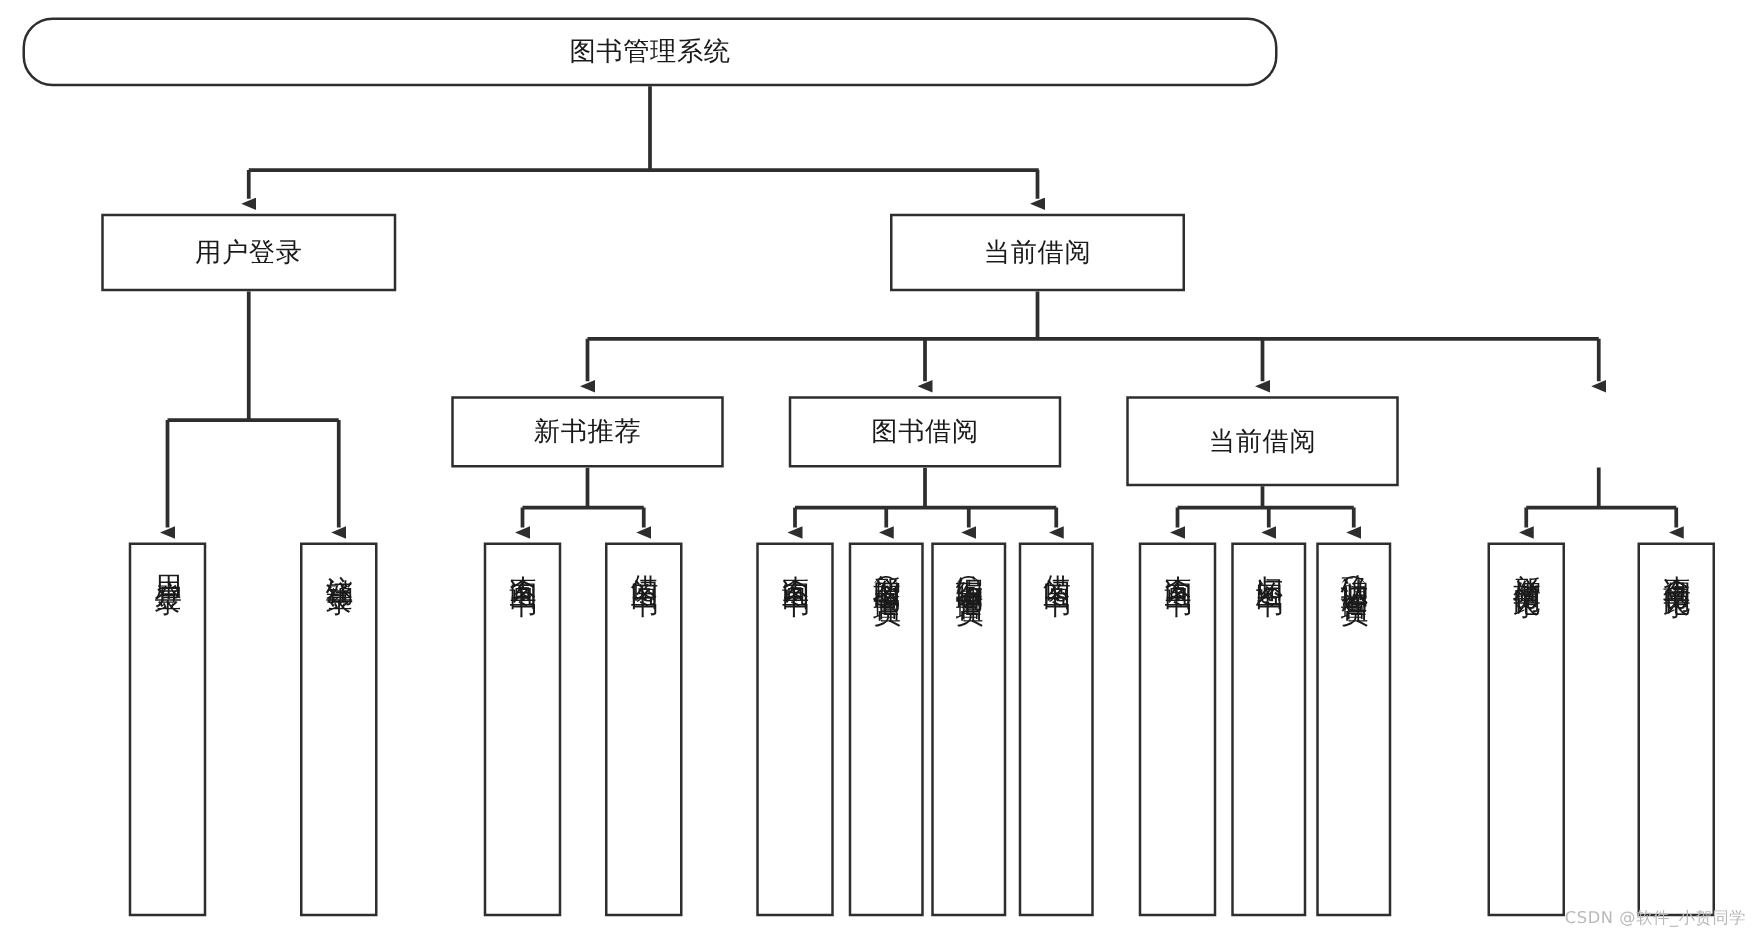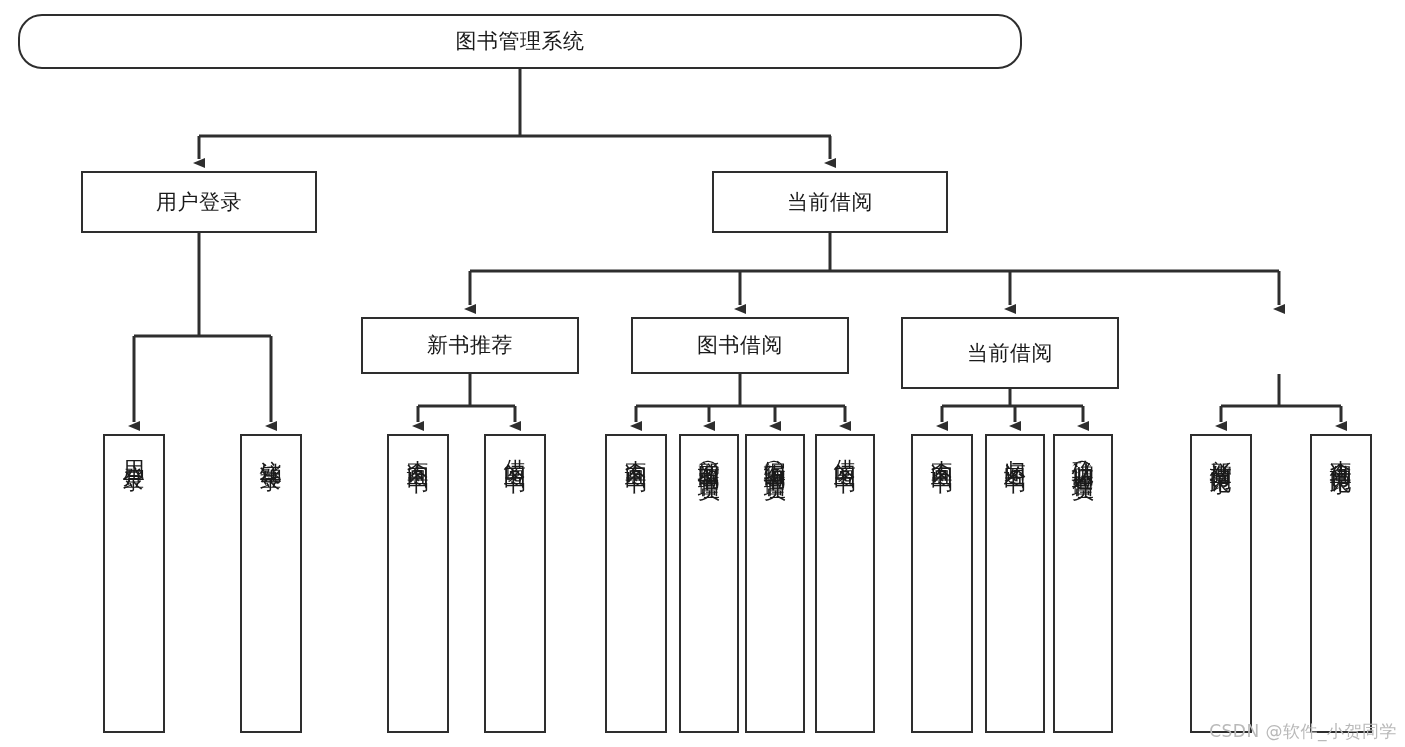--- a/index.html
+++ b/index.html
@@ -62,21 +62,21 @@
     letter-spacing: 4px;
     white-space: pre;
   }
   .node.vertical.tall-text .node-label {
     letter-spacing: 3px;
   }
   #watermark {
     position: absolute;
     right: 8px;
     bottom: 4px;
-    font-size: 17px;
+    font-size: 13px;
     color: #b9b9b9;
     letter-spacing: 0.5px;
     user-select: none;
     white-space: pre;
   }
 </style>
 </head>
 <body>
 
 <div id="diagram-root">

